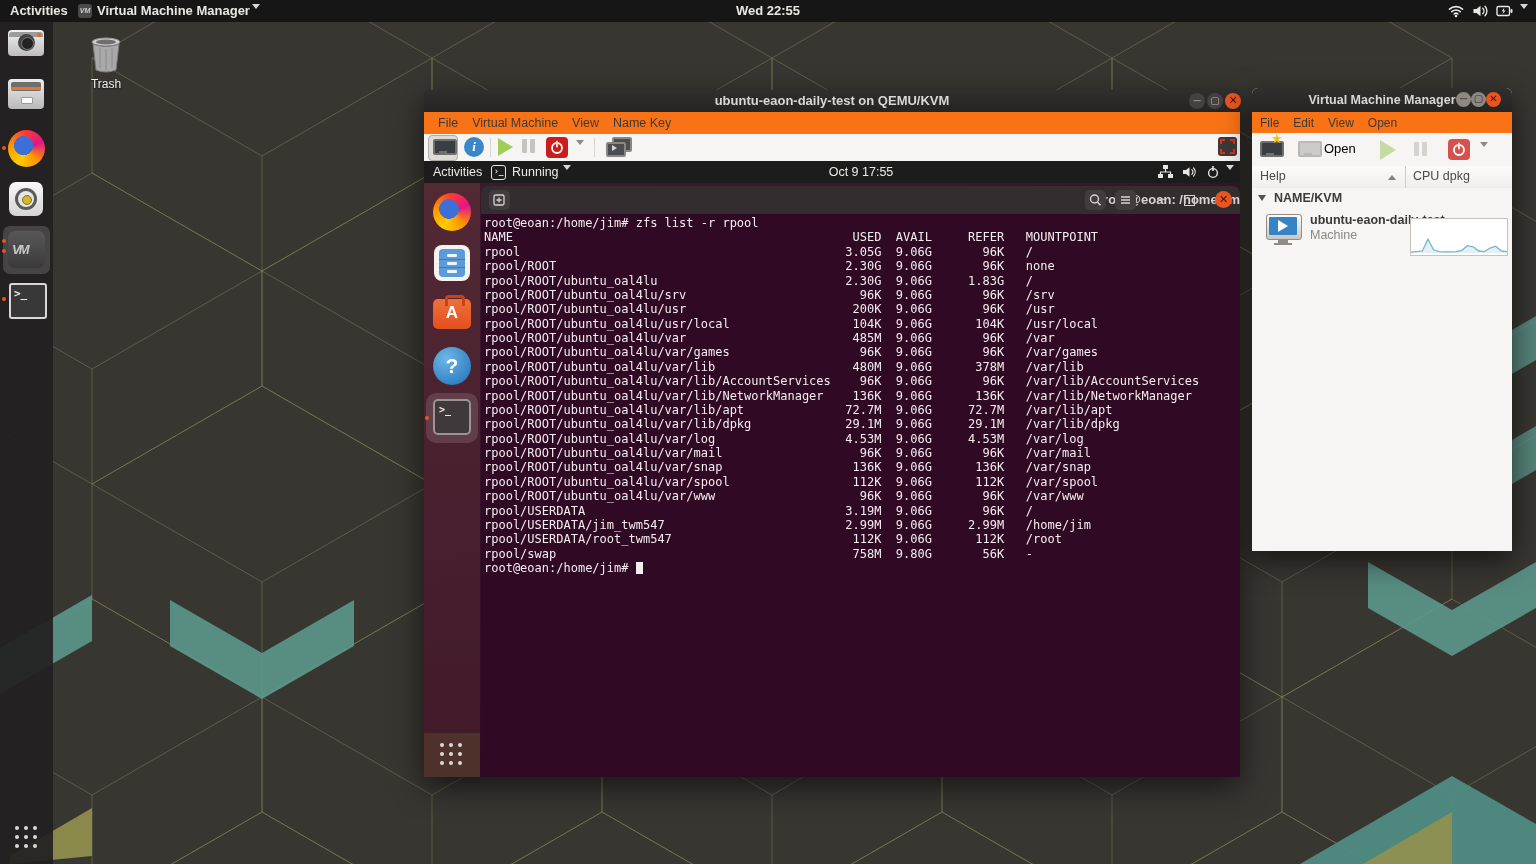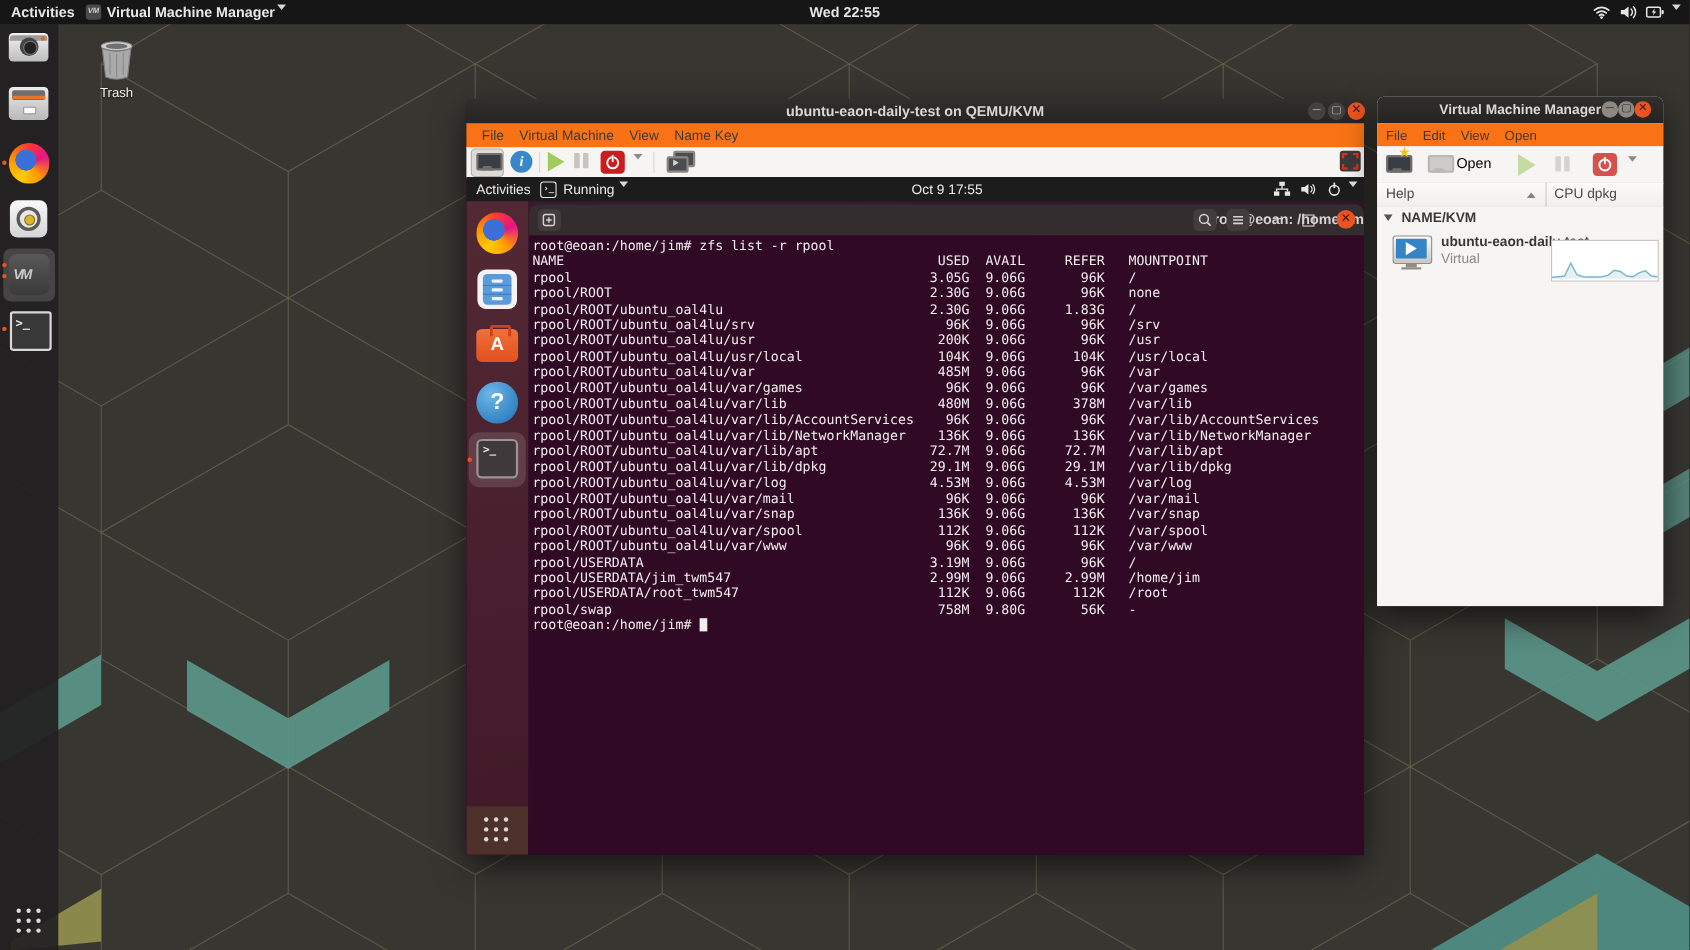--- a/index.html
+++ b/index.html
@@ -416,21 +416,21 @@
     </div>
     <div class="abs" style="left:0;top:22px;width:100%;height:40px;">
       <div class="abs" style="left:14px;top:4px;width:36px;height:30px;">
         <div class="abs" style="left:0;top:0;width:34px;height:24px;background:linear-gradient(#fdfdfd,#c9c6c2);border:1px solid #8f8c87;border-radius:3px;"></div>
         <div class="abs" style="left:3px;top:3px;width:28px;height:18px;background:#3584c5;border-radius:1px;"></div>
         <div class="abs playtri" style="left:12px;top:6px;border-width:6px 0 6px 10px;border-left-color:#fff;"></div>
         <div class="abs" style="left:12px;top:26px;width:10px;height:3px;background:#8f8c87;"></div>
         <div class="abs" style="left:8px;top:29px;width:18px;height:2px;background:#8f8c87;"></div>
       </div>
       <span class="abs" style="left:58px;top:3px;font-size:12.5px;font-weight:700;color:#3a3936;">ubuntu-eaon-daily-test</span>
-      <span class="abs" style="left:58px;top:18px;font-size:12.5px;color:#8d8984;">Virtual</span>
+      <span class="abs" style="left:58px;top:18px;font-size:12.5px;color:#8d8984;">Machine</span>
       <svg class="abs" style="left:158px;top:8px;background:#fff;border:1px solid #c6c3be;" width="96" height="36" viewBox="0 0 94 34">
         <polygon id="spark-area" fill="rgba(119,182,204,0.20)" points="0.0,31.8 5.5,31.3 11.1,30.7 16.6,19.1 22.1,29.5 27.6,31.3 33.2,31.6 38.7,31.6 44.2,31.3 49.8,30.1 55.3,25.5 60.8,26.6 66.4,30.7 71.9,31.3 77.4,27.8 82.9,26.0 88.5,30.7 94.0,31.3 94,33 0,33"></polygon>
         <polyline id="spark-line" fill="none" stroke="#77b6cc" stroke-width="1.3" points="0.0,31.8 5.5,31.3 11.1,30.7 16.6,19.1 22.1,29.5 27.6,31.3 33.2,31.6 38.7,31.6 44.2,31.3 49.8,30.1 55.3,25.5 60.8,26.6 66.4,30.7 71.9,31.3 77.4,27.8 82.9,26.0 88.5,30.7 94.0,31.3"></polyline>
       </svg>
     </div>
   </div>
 </div>
 
 </div>
 

